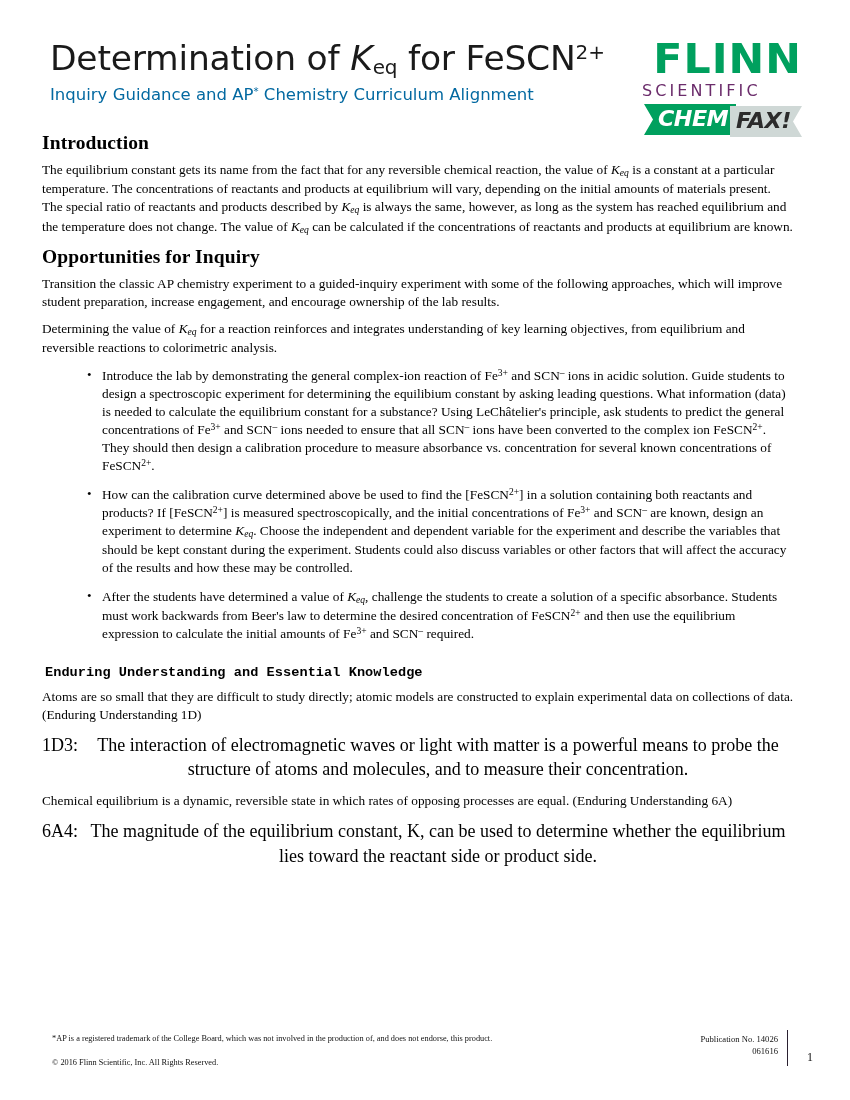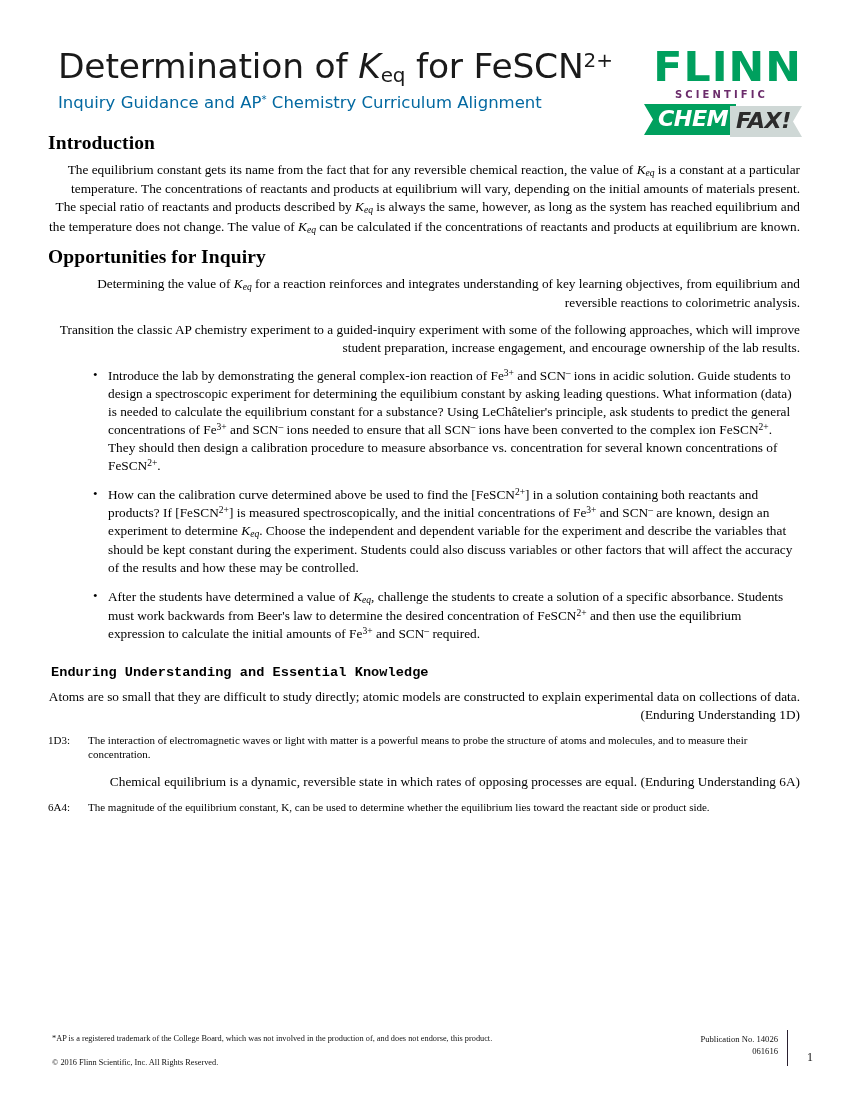--- a/index.html
+++ b/index.html
@@ -14,25 +14,24 @@
     background: #ffffff;
     overflow: hidden;
     box-sizing: border-box;
     font-family: "Liberation Serif", serif;
     color: #000000;
   }
 
   
   .header {
     position: absolute;
-    left: 58px;
+    left: 50px;
     top: 40px;
     right: 48px;
     height: 115px;
-    margin-top: 8px;
   }
   .title-block {
     position: absolute;
     left: 0;
     top: 0;
     width: 600px;
   }
   .doc-title {
     font-family: "DejaVu Sans", sans-serif;
     font-size: 34.5px;
@@ -82,24 +81,24 @@
     font-size: 41px;
     letter-spacing: 1px;
     line-height: 0.95;
     text-align: right;
     margin: 0;
     transform: scaleX(1.04);
     transform-origin: right center;
   }
   .logo-scientific {
     font-family: "DejaVu Sans", sans-serif;
-    font-weight: bold;
-    font-size: 10px;
+    font-weight: normal;
+    font-size: 16px;
     letter-spacing: 3.1px;
-    text-align: center;
+    text-align: left;
     margin: 2px 0 0 0;
     padding-right: 1px;
   }
   .logo-banner {
     position: relative;
     margin-top: 4px;
     height: 31px;
     width: 158px;
     margin-left: 2px;
   }
@@ -144,21 +143,21 @@
     font-size: 21px;
     color: #2b2b2b;
     letter-spacing: -0.5px;
     transform: scaleX(1.06);
     transform-origin: left top;
   }
 
   
   .content {
     position: absolute;
-    left: 48px;
+    left: 42px;
     top: 132px;
     width: 752px;
   }
   h2.sec {
     font-family: "Liberation Serif", serif;
     font-weight: bold;
     font-size: 19.5px;
     margin: 0 0 7px 0;
     letter-spacing: 0.1px;
   }
@@ -167,21 +166,21 @@
     font-weight: bold;
     font-size: 13.6px;
     margin: 21px 0 8px 3px;
     letter-spacing: 0.05px;
   }
   p.body {
     font-family: "Liberation Serif", serif;
     font-size: 13.3px;
     line-height: 1.355;
     margin: 0 0 9px 0;
-    text-align: right;
+    text-align: left;
   }
   .gap-big { margin-bottom: 16px; }
   .sec-gap { margin-top: 22px; }
   .sec-gap-2 { margin-top: 25px; }
 
   ul.bullets {
     list-style: none;
     margin: 0;
     padding: 0;
   }
@@ -198,23 +197,24 @@
     left: 9px;
     top: -1px;
     font-size: 13px;
   }
   ul.bullets { margin-left: 36px; width: 712px; }
 
   .hang {
     position: relative;
     padding-left: 40px;
     font-family: "Liberation Serif", serif;
-    font-size: 11px;
+    font-size: 18px;
     line-height: 1.355;
     margin: 0 0 11px 0;
+    text-align: center;
   }
   .hang .tag {
     position: absolute;
     left: 0;
     top: 0;
   }
 
   sub.k { font-size: 0.72em; vertical-align: -0.25em; }
   sup.chg { font-size: 0.72em; vertical-align: 0.42em; }
   i.keq { font-style: italic; }
@@ -289,22 +289,22 @@
       </div>
     </div>
   </div>
 
   <div class="content">
 
     <h2 class="sec">Introduction</h2>
     <p class="body gap-big"><span>The equilibrium constant gets its name from the fact that for any reversible chemical reaction, the value of </span><i class="keq">K<sub class="k">eq</sub></i><span> is a constant at a particular temperature. The concentrations of reactants and products at equilibrium will vary, depending on the initial amounts of materials present. The special ratio of reactants and products described by </span><i class="keq">K<sub class="k">eq</sub></i><span> is always the same, however, as long as the system has reached equilibrium and the temperature does not change. The value of </span><i class="keq">K<sub class="k">eq</sub></i><span> can be calculated if the concentrations of reactants and products at equilibrium are known.</span></p>
 
     <h2 class="sec sec-gap">Opportunities for Inquiry</h2>
+    <p class="body gap-big">Transition the classic AP chemistry experiment to a guided-inquiry experiment with some of the following approaches, which will improve student preparation, increase engagement, and encourage ownership of the lab results.</p>
     <p class="body"><span>Determining the value of </span><i class="keq">K<sub class="k">eq</sub></i><span> for a reaction reinforces and integrates understanding of key learning objectives, from equilibrium and reversible reactions to colorimetric analysis.</span></p>
-    <p class="body gap-big">Transition the classic AP chemistry experiment to a guided-inquiry experiment with some of the following approaches, which will improve student preparation, increase engagement, and encourage ownership of the lab results.</p>
 
     <ul class="bullets">
       <li>
         <span class="bdot">•</span>
         <span>Introduce the lab by demonstrating the general complex-ion reaction of Fe</span><sup class="chg">3+</sup><span> and SCN</span><sup class="chg">–</sup><span> ions in acidic solution. Guide students to design a spectroscopic experiment for determining the equilibium constant by asking leading questions. What information (data) is needed to calculate the equilibrium constant for a substance? Using LeChâtelier's principle, ask students to predict the general concentrations of Fe</span><sup class="chg">3+</sup><span> and SCN</span><sup class="chg">–</sup><span> ions needed to ensure that all SCN</span><sup class="chg">–</sup><span> ions have been converted to the complex ion FeSCN</span><sup class="chg">2+</sup><span>. They should then design a calibration procedure to measure absorbance vs. concentration for several known concentrations of FeSCN</span><sup class="chg">2+</sup><span>.</span>
       </li>
       <li>
         <span class="bdot">•</span>
         <span>How can the calibration curve determined above be used to find the [FeSCN</span><sup class="chg">2+</sup><span>] in a solution containing both reactants and products? If [FeSCN</span><sup class="chg">2+</sup><span>] is measured spectroscopically, and the initial concentrations of Fe</span><sup class="chg">3+</sup><span> and SCN</span><sup class="chg">–</sup><span> are known, design an experiment to determine </span><i class="keq"><span>K</span><sub class="k">eq</sub></i><span>. Choose the independent and dependent variable for the experiment and describe the variables that should be kept constant during the experiment. Students could also discuss variables or other factors that will affect the accuracy of the results and how these may be controlled.</span>
       </li>

